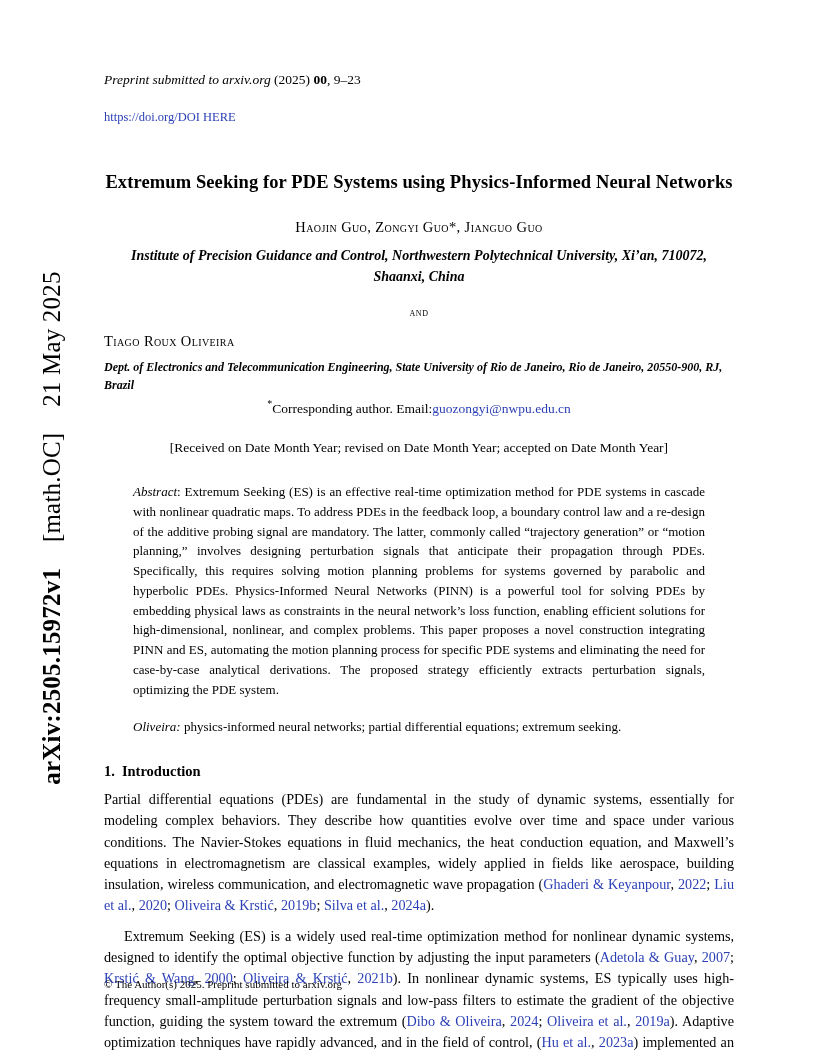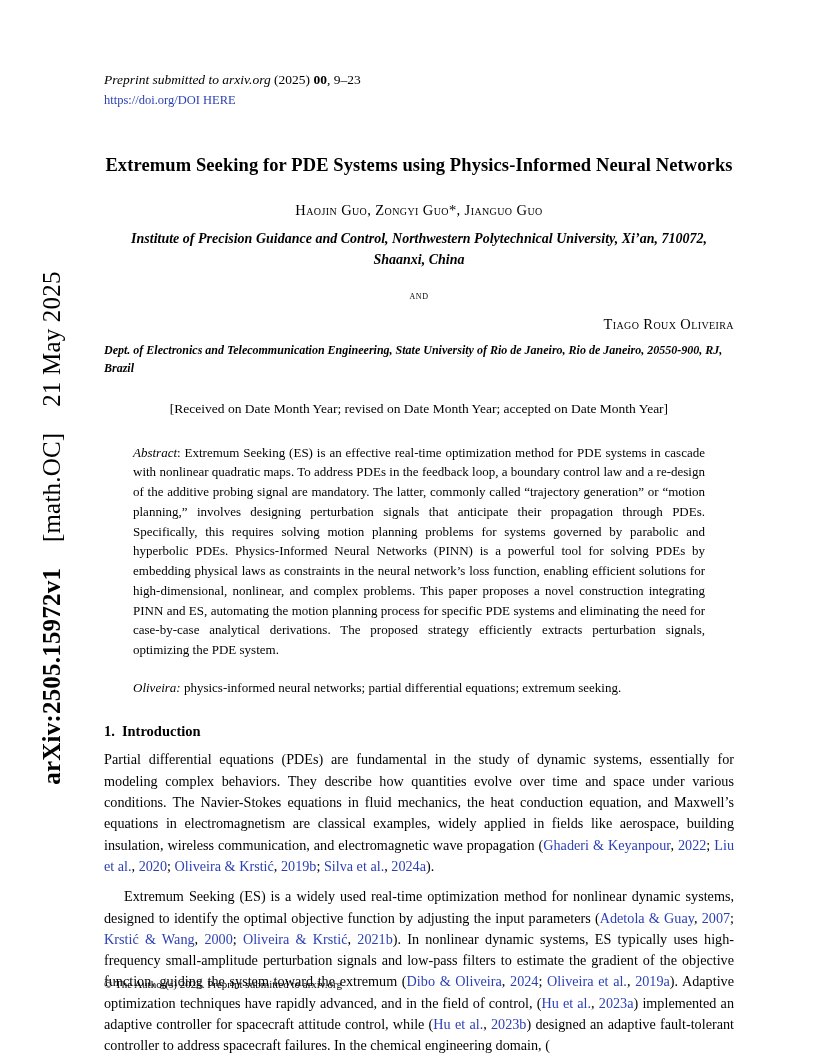--- a/index.html
+++ b/index.html
@@ -65,21 +65,21 @@
     font-style: normal;
   }
   .runhead .bold {
     font-style: normal;
     font-weight: bold;
   }
   .doi {
     font-size: 12.5px;
     font-style: normal;
     color: #2b3fb5;
-    margin-top: 1px;
+    margin-top: 18px;
   }
 
   
   .title {
     margin-top: 44px;
     font-size: 18.5px;
     font-weight: bold;
     text-align: center;
     line-height: 1.3;
     letter-spacing: 0.1px;
@@ -103,21 +103,21 @@
   }
   .andword {
     margin-top: 18px;
     text-align: center;
     font-size: 12px;
     font-variant: small-caps;
     letter-spacing: 0.6px;
   }
   .authors2 {
     margin-top: 13px;
-    text-align: right;
+    text-align: left;
     font-size: 14.5px;
     font-variant: small-caps;
     letter-spacing: 0.4px;
   }
   .affil2 {
     margin-top: 8px;
     font-size: 12px;
     font-style: italic;
     font-weight: bold;
     line-height: 1.5;
@@ -222,20 +222,23 @@
 
     <div class="title">Extremum Seeking for PDE Systems using Physics-Informed Neural Networks</div>
 
     <div class="authors">Haojin Guo, Zongyi Guo*, Jianguo Guo</div>
     <div class="affil">Institute of Precision Guidance and Control, Northwestern Polytechnical University, Xi’an, 710072, Shaanxi, China</div>
 
     <div class="andword">and</div>
 
     <div class="authors2">Tiago Roux Oliveira</div>
     <div class="affil2">Dept. of Electronics and Telecommunication Engineering, State University of Rio de Janeiro, Rio de Janeiro, 20550-900, RJ, Brazil</div>
+    <div class="corresp">
+      <span class="star">*</span><span>Corresponding author. Email:</span><span class="email">guozongyi@nwpu.edu.cn</span>
+    </div>
 
     <div class="dates">[Received on Date Month Year; revised on Date Month Year; accepted on Date Month Year]</div>
 
     <div class="abstract">
       <span class="lead">Abstract</span><span>: Extremum Seeking (ES) is an effective real-time optimization method for PDE systems in cascade with nonlinear quadratic maps. To address PDEs in the feedback loop, a boundary control law and a re-design of the additive probing signal are mandatory. The latter, commonly called “trajectory generation” or “motion planning,” involves designing perturbation signals that anticipate their propagation through PDEs. Specifically, this requires solving motion planning problems for systems governed by parabolic and hyperbolic PDEs. Physics-Informed Neural Networks (PINN) is a powerful tool for solving PDEs by embedding physical laws as constraints in the neural network’s loss function, enabling efficient solutions for high-dimensional, nonlinear, and complex problems. This paper proposes a novel construction integrating PINN and ES, automating the motion planning process for specific PDE systems and eliminating the need for case-by-case analytical derivations. The proposed strategy efficiently extracts perturbation signals, optimizing the PDE system.</span>
     </div>
 
     <div class="keywords">
       <span class="klabel">Oliveira:</span><span> physics-informed neural networks; partial differential equations; extremum seeking.</span>
     </div>

